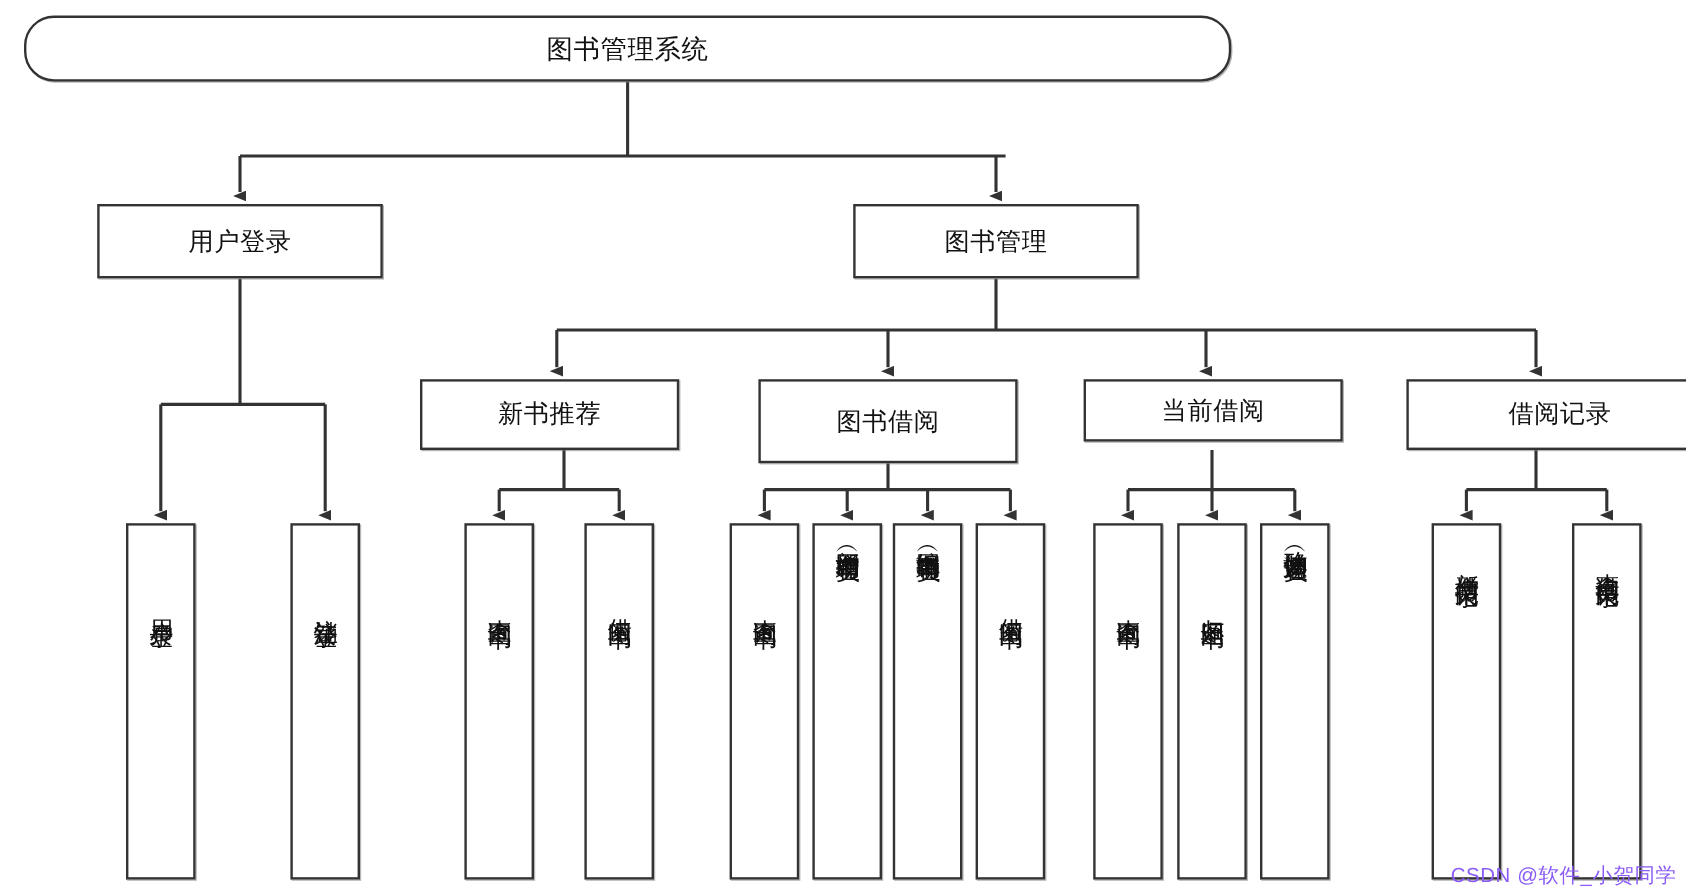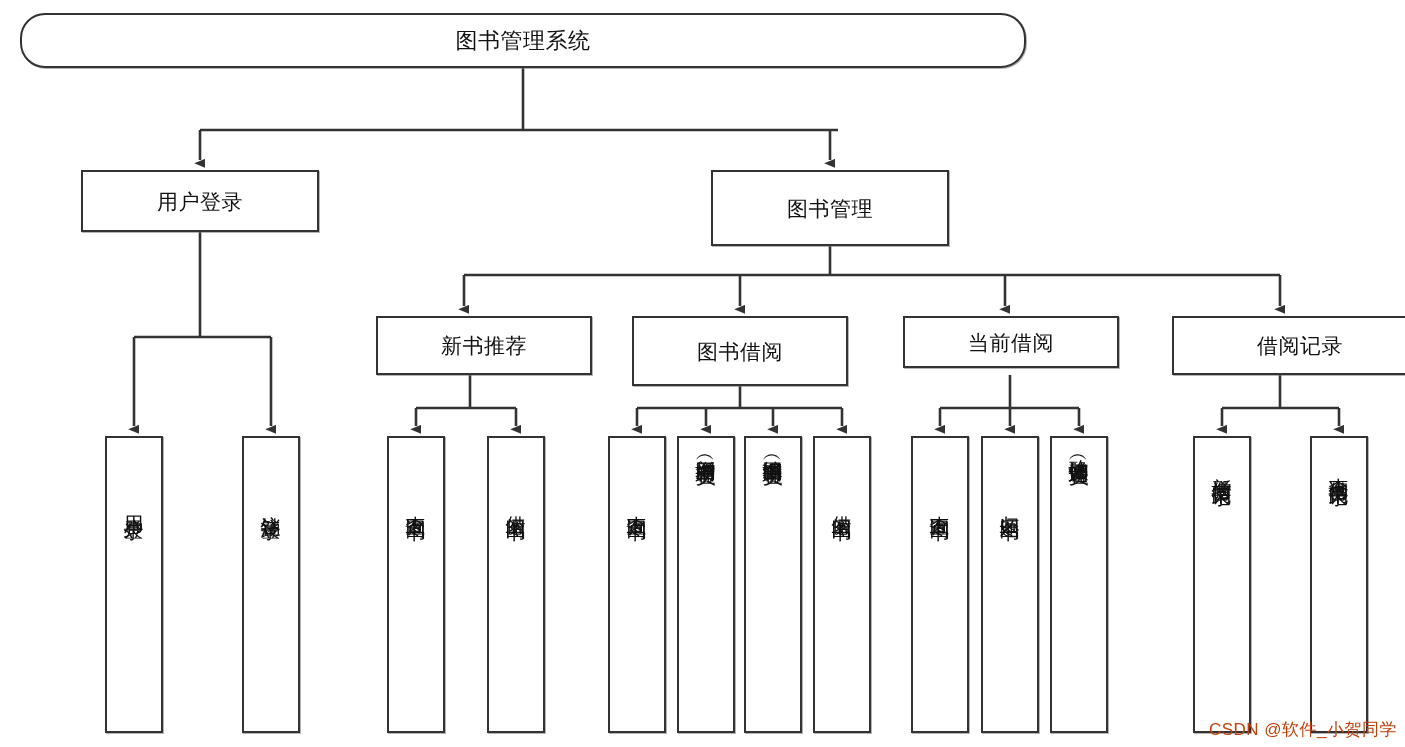--- a/index.html
+++ b/index.html
@@ -70,21 +70,21 @@
   }
   .node.v.long .label {
     letter-spacing: 1px;
   }
   
   #watermark {
     position: absolute;
     right: 8px;
     bottom: 6px;
     font-size: 17px;
-    color: #c2410c;
+    color: #8b5cf6;
     letter-spacing: 0.5px;
     white-space: nowrap;
     z-index: 6;
     user-select: none;
   }
 </style>
 </head>
 <body>
 
 <div id="canvas">
@@ -139,25 +139,25 @@
     </g>
   </svg>
 
   <div class="node h root" style="left:20px;top:13px;width:1006px;height:55px;border-radius:25px;">
     <span class="label">图书管理系统</span>
   </div>
 
   <div class="node h" style="left:81px;top:170px;width:238px;height:62px;">
     <span class="label">用户登录</span>
   </div>
-  <div class="node h" style="left:711px;top:170px;width:238px;height:76px;">
+  <div class="node h" style="left:711px;top:170px;width:238px;height:62px;">
     <span class="label">图书管理</span>
   </div>
 
-  <div class="node h" style="left:376px;top:316px;width:216px;height:59px;">
+  <div class="node h" style="left:350px;top:316px;width:216px;height:59px;">
     <span class="label">新书推荐</span>
   </div>
   <div class="node h" style="left:632px;top:316px;width:216px;height:70px;">
     <span class="label">图书借阅</span>
   </div>
   <div class="node h" style="left:903px;top:316px;width:216px;height:52px;">
     <span class="label">当前借阅</span>
   </div>
   <div class="node h" style="left:1172px;top:316px;width:256px;height:59px;">
     <span class="label">借阅记录</span>

